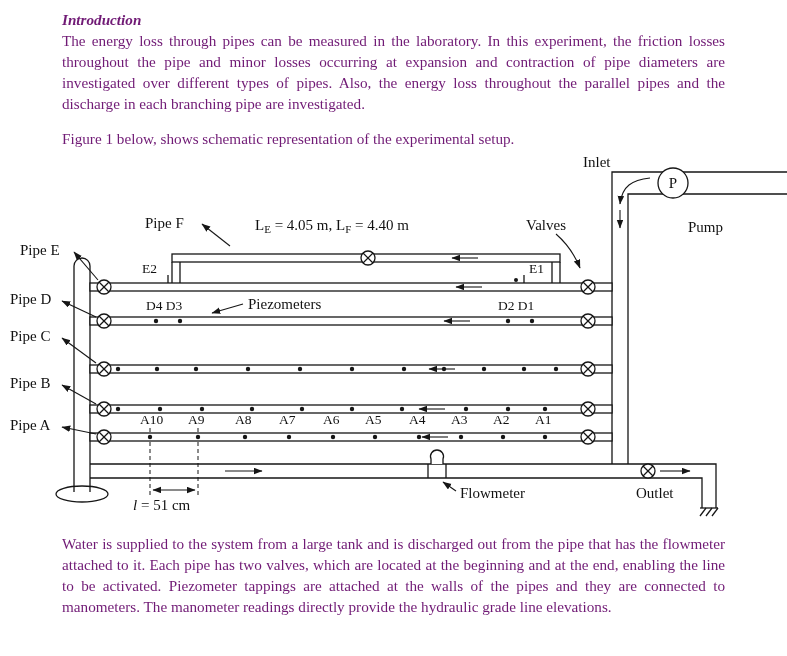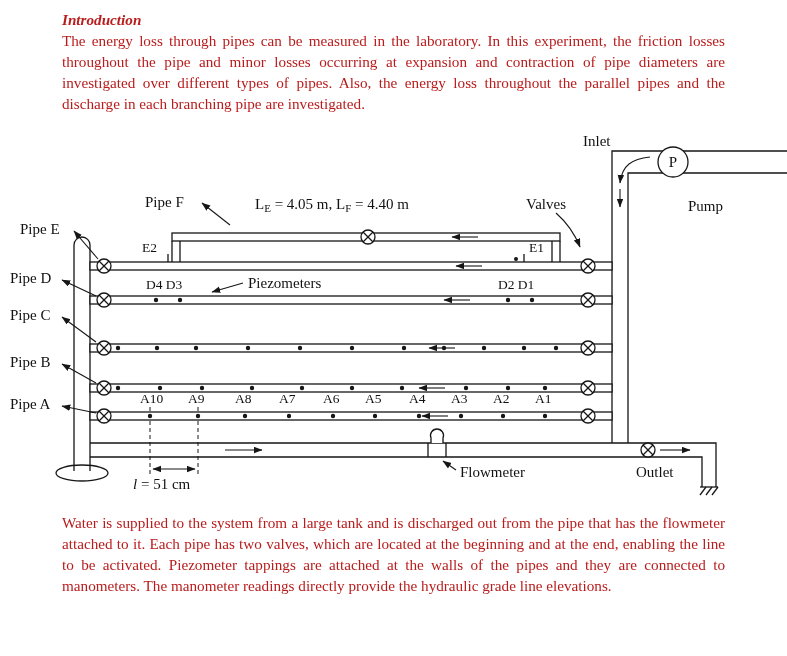--- a/index.html
+++ b/index.html
@@ -4,21 +4,21 @@
 <style>
   html,body{margin:0;padding:0;background:#ffffff;}
   body{width:787px;height:656px;overflow:hidden;}
   .page{
     box-sizing:border-box;
     width:787px;height:656px;
     padding:10px 62px 0 62px;
     font-family:"Liberation Serif", serif;
     font-size:15.2px;
     line-height:1.38;
-    color:#b91c1c;
+    color:#701a75;
   }
   p{margin:0;}
   .body-par{text-align:justify;}
   .heading{font-weight:bold;font-style:italic;}
   .gap{height:14px;}
   .figure-wrap{
     width:787px;
     margin:4px 0 8px -62px;
     position:relative;
   }
@@ -39,20 +39,21 @@
 </head>
 <body>
 
 <div class="page">
 
   <p class="heading">Introduction</p>
   <p class="body-par">The energy loss through pipes can be measured in the laboratory. In this experiment, the friction losses throughout the pipe and minor losses occurring at expansion and contraction of pipe diameters are investigated over different types of pipes. Also, the energy loss throughout the parallel pipes and the discharge in each branching pipe are investigated.</p>
 
   <div class="gap"></div>
 
+  <p>Figure 1 below, shows schematic representation of the experimental setup.</p>
 
   <div class="figure-wrap">
   <svg width="787" height="372" viewBox="0 0 787 372">
     <defs>
       <marker id="ah" markerWidth="10" markerHeight="8" refX="7.5" refY="3" orient="auto-start-reverse">
         <path d="M0,0 L8,3 L0,6 Z" fill="#161616"></path>
       </marker>
     </defs>
 
     <g>

